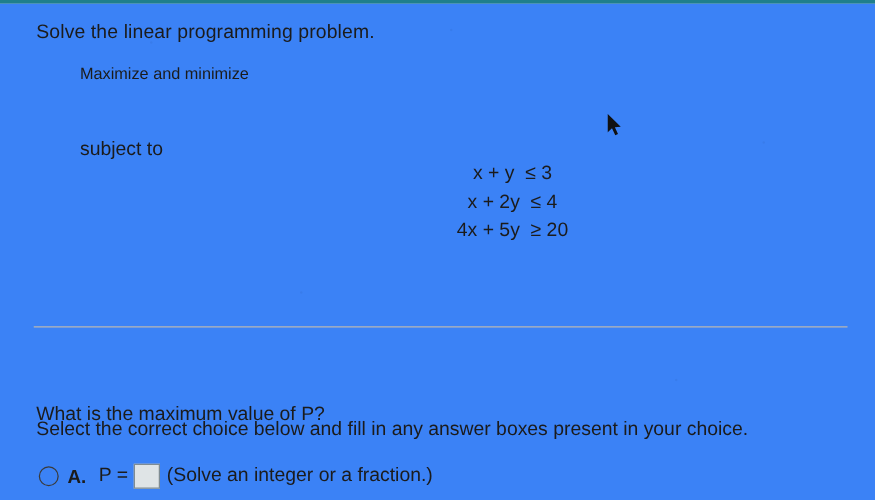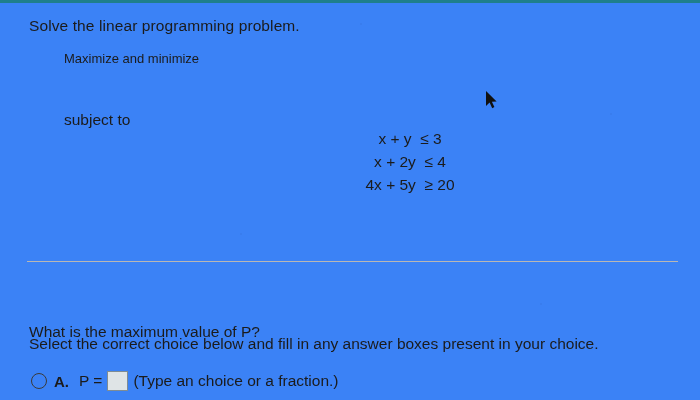--- a/index.html
+++ b/index.html
@@ -175,21 +175,21 @@
 
     <div class="q-line">What is the maximum value of P?</div>
 
     <div class="instr-line">Select the correct choice below and fill in any answer boxes present in your choice.</div>
 
     <div class="choice-row">
       <span class="radio"></span>
       <span class="choice-letter">A.</span>
       <span class="choice-eq">P =</span>
       <span class="answer-box"></span>
-      <span class="choice-hint">(Type an choice or a fraction.)</span>
+      <span class="choice-hint">(Solve an integer or a fraction.)</span>
     </div>
 
     <svg class="cursor" viewBox="0 0 13 19">
       <polygon points="0,0 0,15 3.6,11.6 6.2,17.2 8.4,16.1 5.9,10.8 10.6,10.4" fill="#111111"></polygon>
     </svg>
 
     <div class="noise-dot" style="left:120px; top:30px;"></div>
     <div class="noise-dot" style="left:360px; top:20px;"></div>
     <div class="noise-dot" style="left:610px; top:110px;"></div>
     <div class="noise-dot" style="left:240px; top:230px;"></div>

